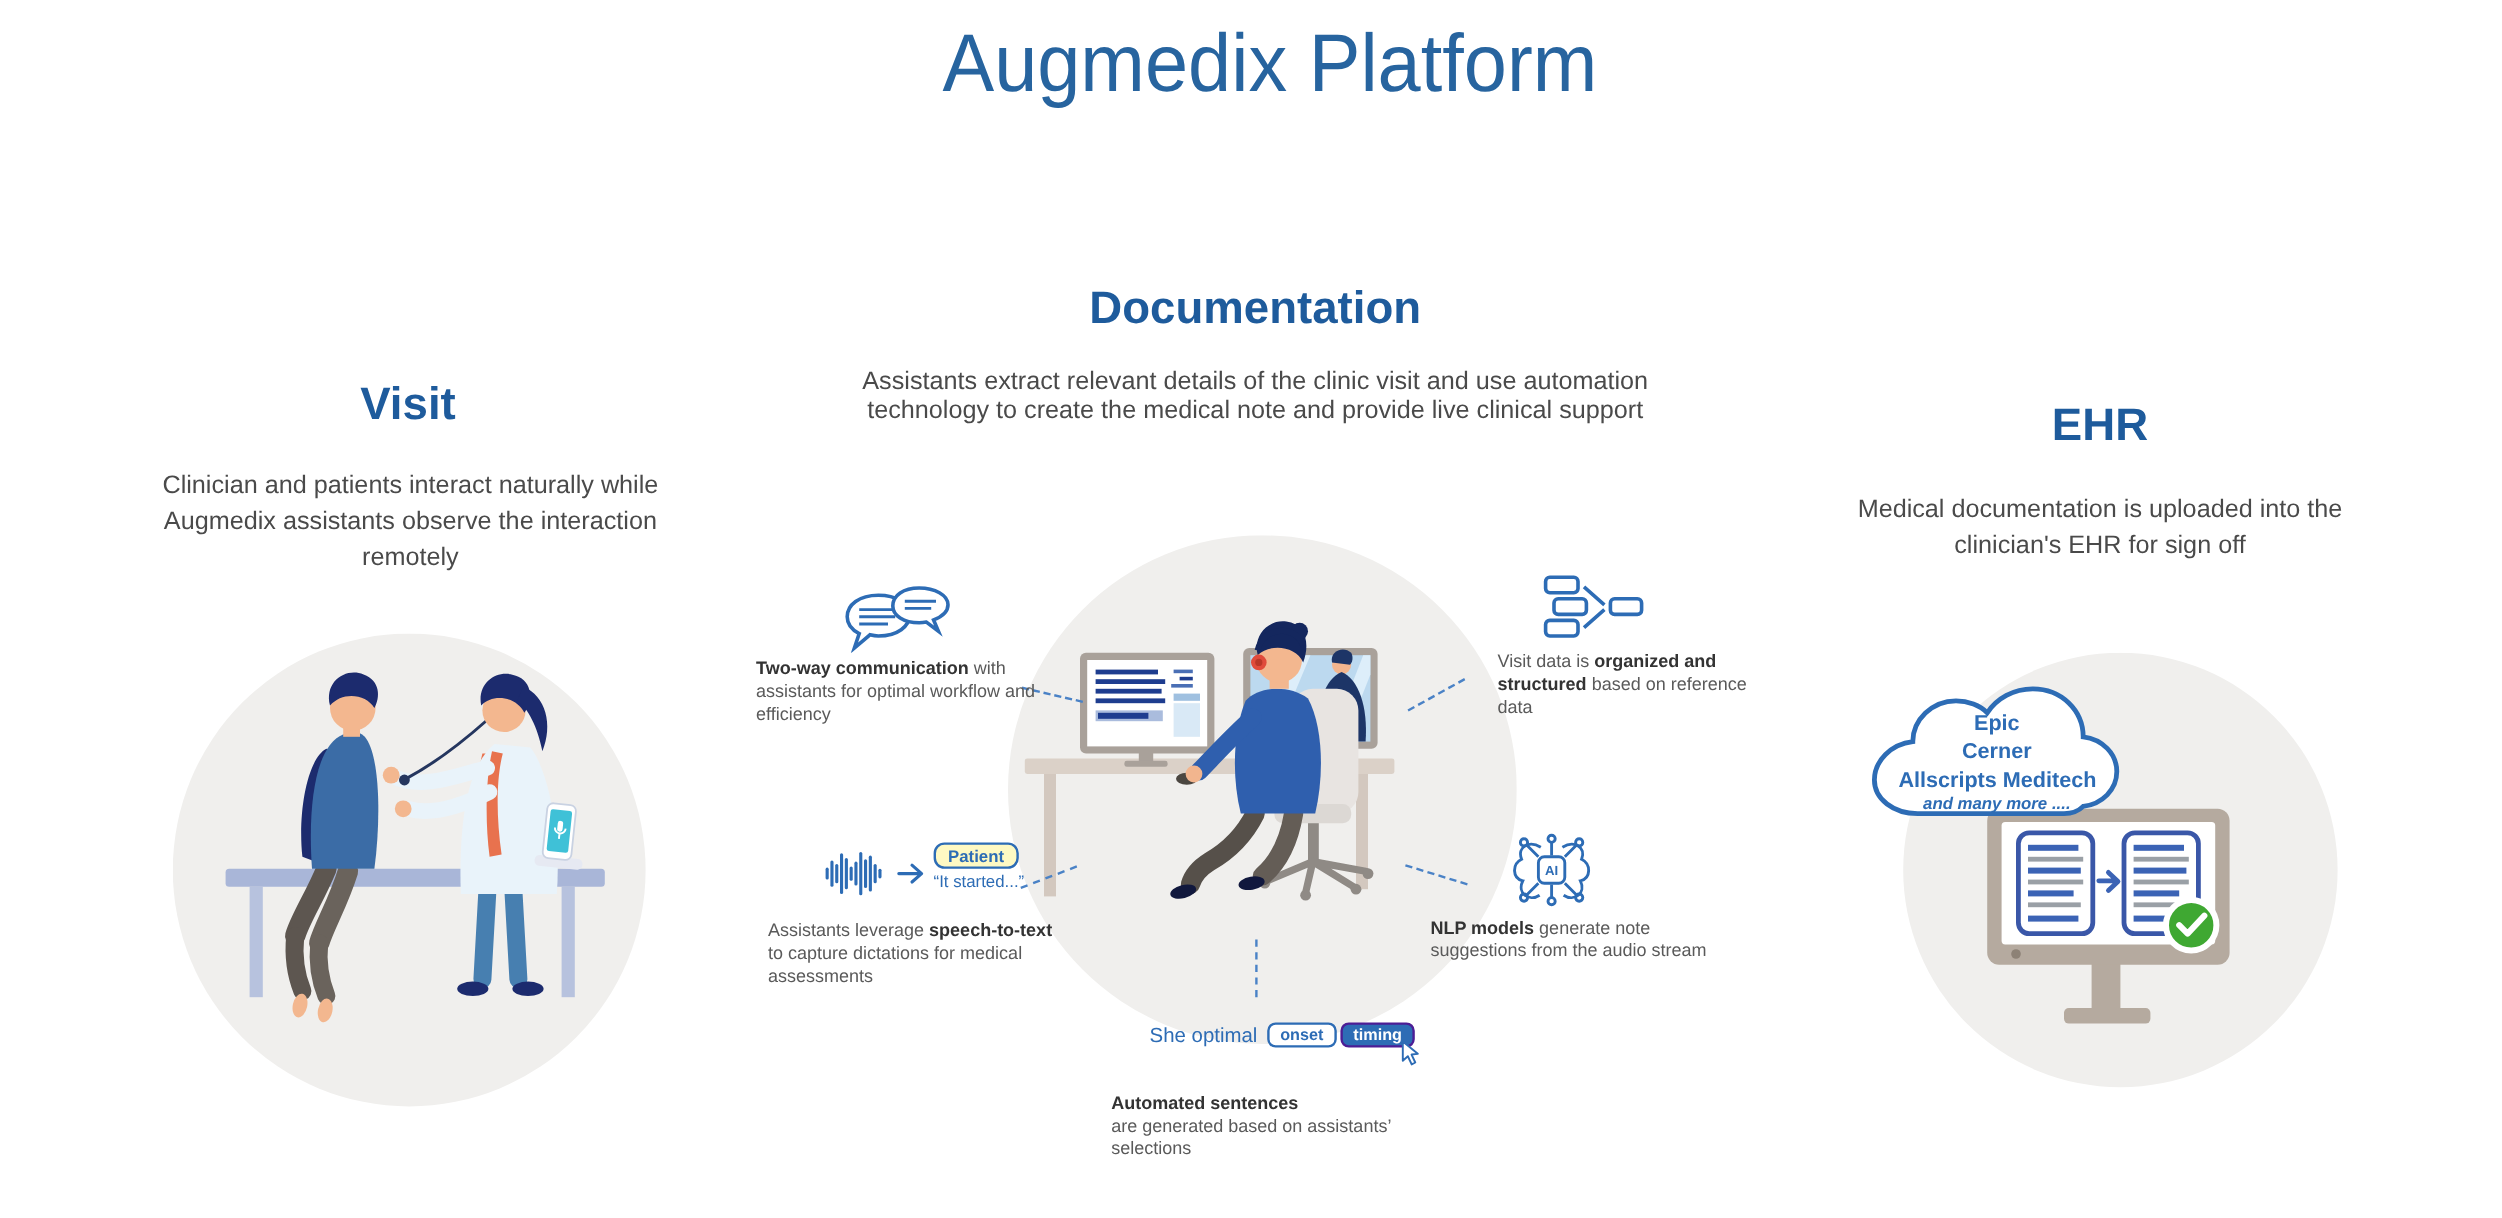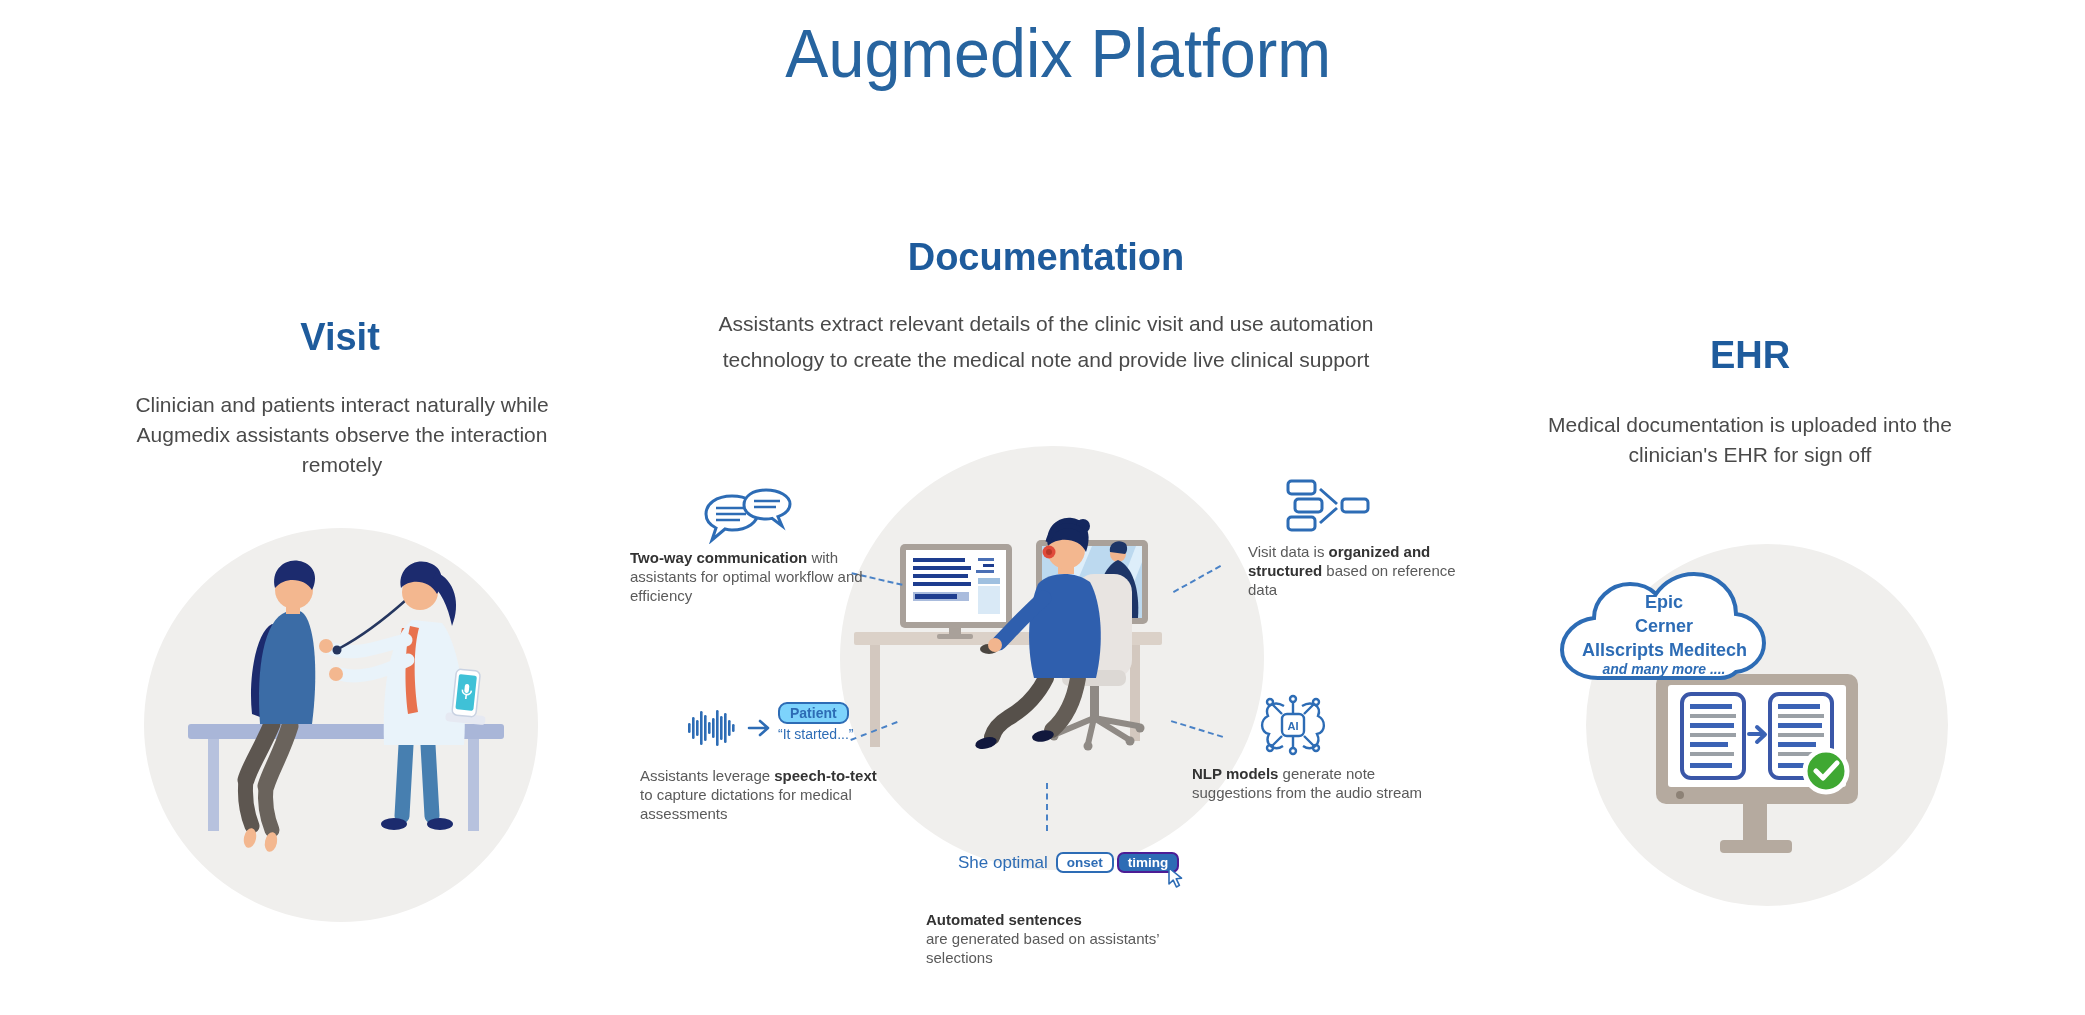--- a/index.html
+++ b/index.html
@@ -4,34 +4,34 @@
 <style>
   * { margin:0; padding:0; box-sizing:border-box; }
   html,body { width:2085px; height:1015px; background:#ffffff;
               font-family:"Liberation Sans", sans-serif; position:relative; overflow:hidden; }
   .abs { position:absolute; }
   .page-title { top:14px; left:0; width:2085px; text-align:center;
                 font-size:68px; font-weight:300; color:#27649f;margin-left:16px; }
   .page-title .squeeze { display:inline-block; transform:scaleX(0.95); transform-origin:center top; }
   .sec-heading { font-weight:700; color:#1e5b9c; font-size:38px; text-align:center; }
   .sec-desc { color:#4a4a4a; font-size:21px; line-height:30px; text-align:center; }
-  .doc-desc { line-height:36px; }
+  .doc-desc { line-height:24px; }
   .callout { color:#5a5a5a; font-size:15px; line-height:19px; text-align:left; }
   .callout b { color:#333333; }
   .dash  { border-top:2px dashed #4a82c6; }
   .dashv { border-left:2px dashed #4a82c6; }
   .auto-row { display:flex; align-items:center; gap:8px; }
   .auto-lead { color:#2d6cb5; font-size:17px; }
   .chips { display:flex; flex-direction:row; gap:3px; position:relative; }
   .chip { font-size:13.5px; font-weight:700; border-radius:7px; padding:0 9px; line-height:17px; text-align:center; }
   .chip-outline { color:#2d6cb5; border:2px solid #2d6cb5; background:#ffffff; }
   .chip-filled  { color:#ffffff; border:2px solid #4c1d95; background:#2d6cb5; }
   .cursor-svg { position:absolute; right:-4px; bottom:-16px; }
   .ptt-group { display:flex; align-items:flex-start; gap:5px; }
-  .patient-box { color:#2d6cb5; border:2px solid #2d6cb5; border-radius:9px; background:#7dd3fc;
+  .patient-box { color:#2d6cb5; border:2px solid #2d6cb5; border-radius:9px; background:#fef9c3;
                  font-size:14px; font-weight:700; padding:0 10px; line-height:18px; display:inline-block; }
   .quote { color:#2d6cb5; font-weight:400; font-size:14px; margin-top:2px; }
   svg text { font-family:"Liberation Sans", sans-serif; }
   .cloud-t    { font-size:18px; font-weight:700; fill:#2d6cb5; }
   .cloud-t-sm { font-size:14px; font-weight:700; font-style:italic; fill:#2d6cb5; }
   .ai-t { font-size:11px; font-weight:700; fill:#2d6cb5; }
 </style>
 </head>
 <body>
 

